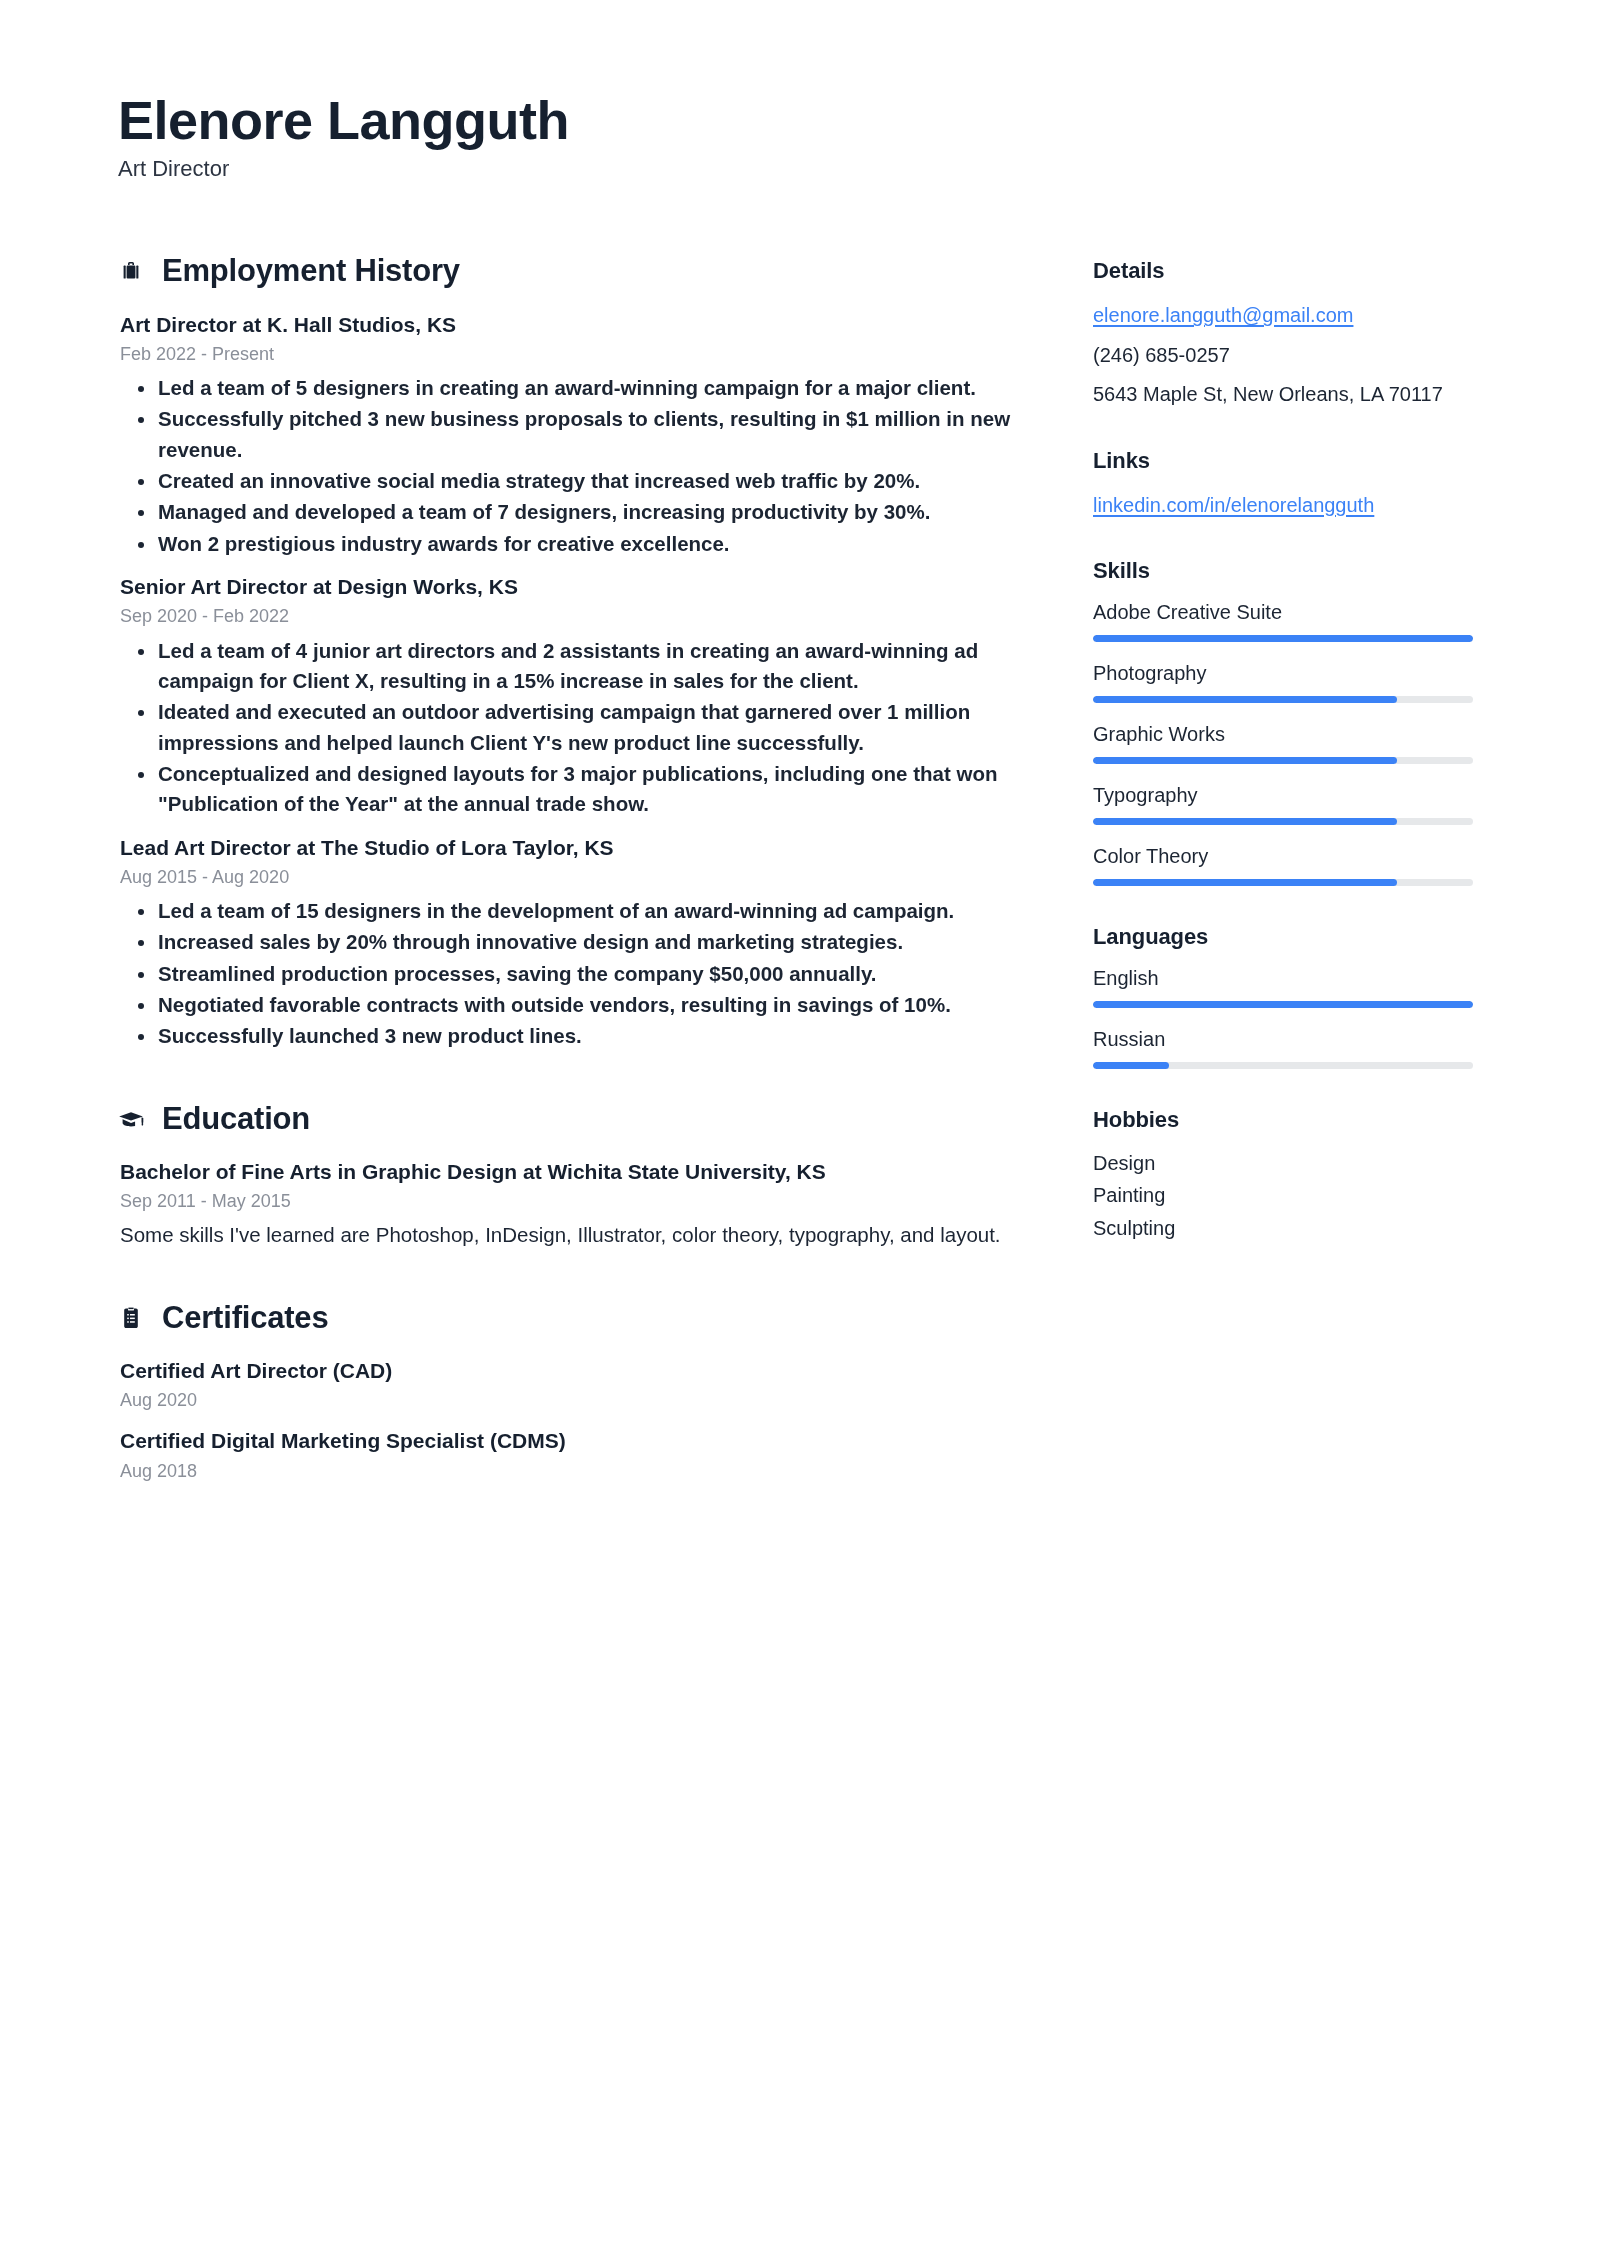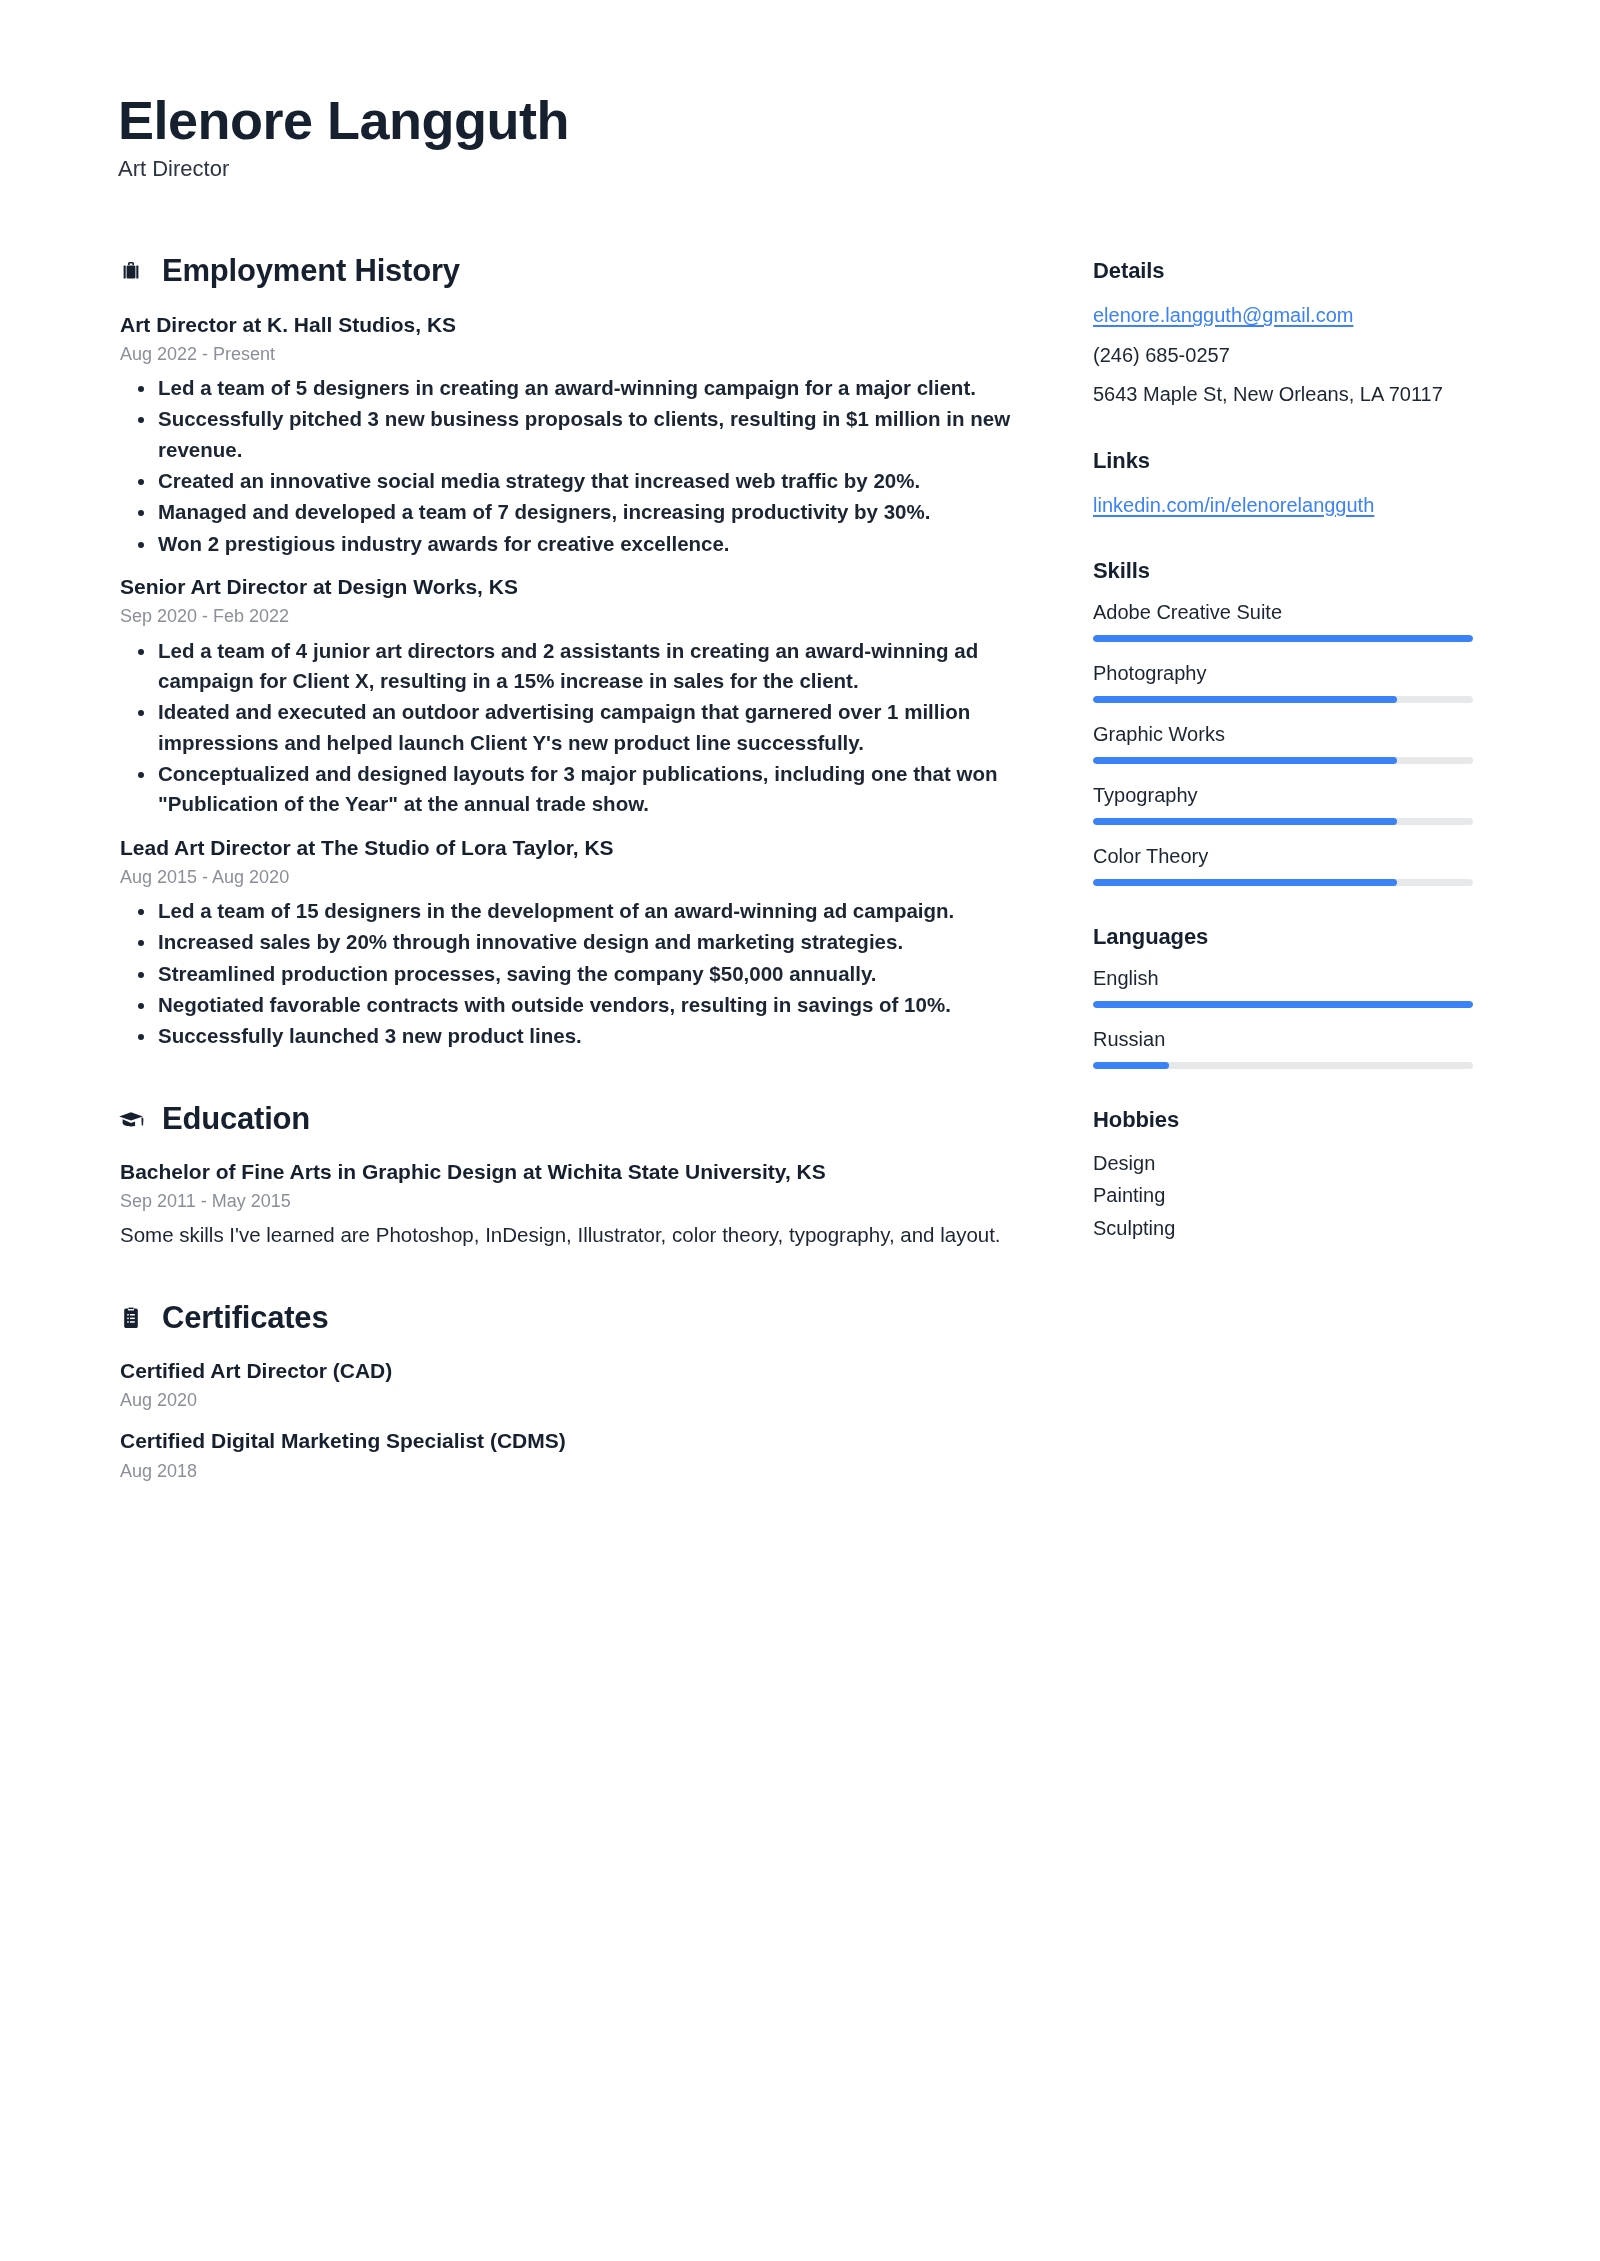--- a/index.html
+++ b/index.html
@@ -220,21 +220,21 @@
               <rect x="4.6" y="5.6" width="2.1" height="13" rx="0.6"></rect>
               <rect x="7.6" y="5.6" width="8.8" height="13" rx="1.1"></rect>
               <rect x="17.3" y="5.6" width="2.1" height="13" rx="0.6"></rect>
             </svg>
           </span>
           <span class="section-title">Employment History</span>
         </div>
 
         <div class="entry">
           <div class="entry-title">Art Director at K. Hall Studios, KS</div>
-          <div class="entry-date">Aug 2022 - Present</div>
+          <div class="entry-date">Feb 2022 - Present</div>
           <ul class="bullets">
             <li>Led a team of 5 designers in creating an award-winning campaign for a major client.</li>
             <li>Successfully pitched 3 new business proposals to clients, resulting in $1 million in new revenue.</li>
             <li>Created an innovative social media strategy that increased web traffic by 20%.</li>
             <li>Managed and developed a team of 7 designers, increasing productivity by 30%.</li>
             <li>Won 2 prestigious industry awards for creative excellence.</li>
           </ul>
         </div>
 
         <div class="entry">

